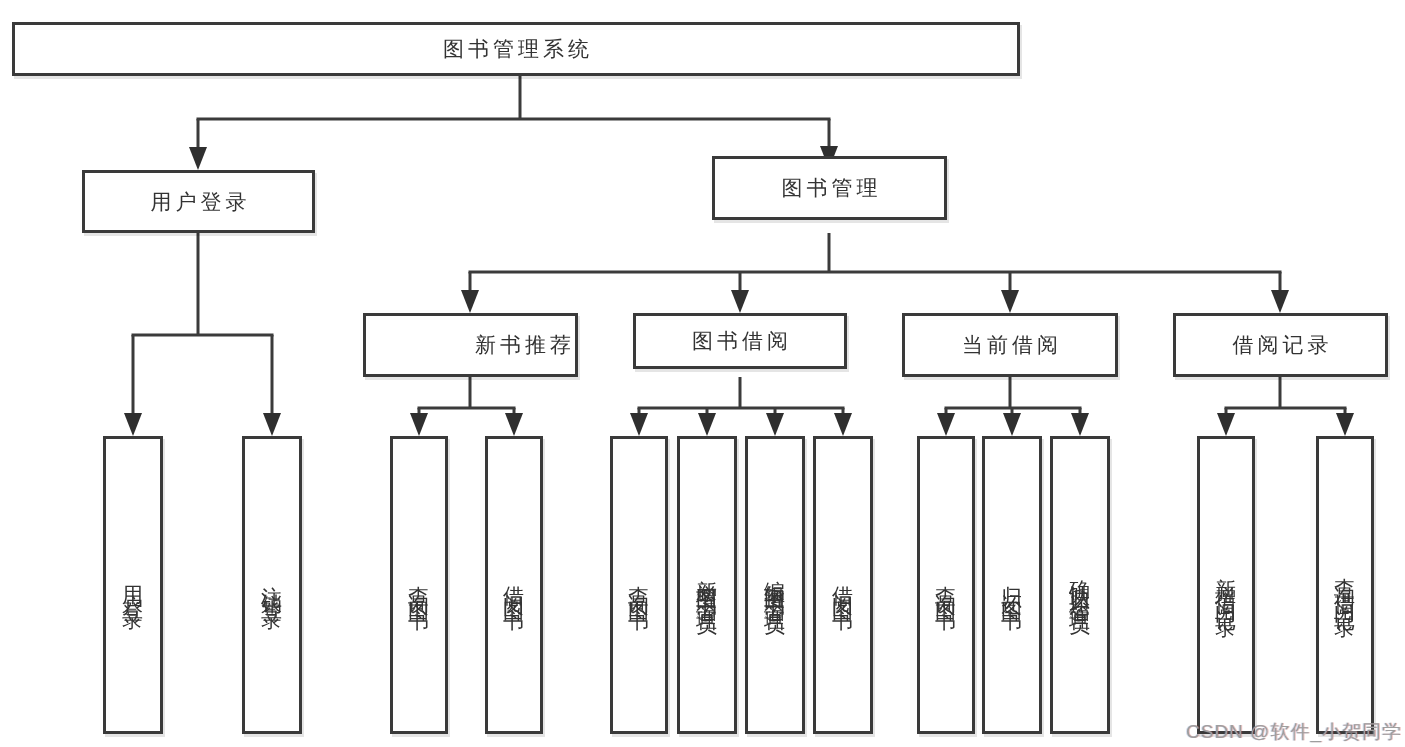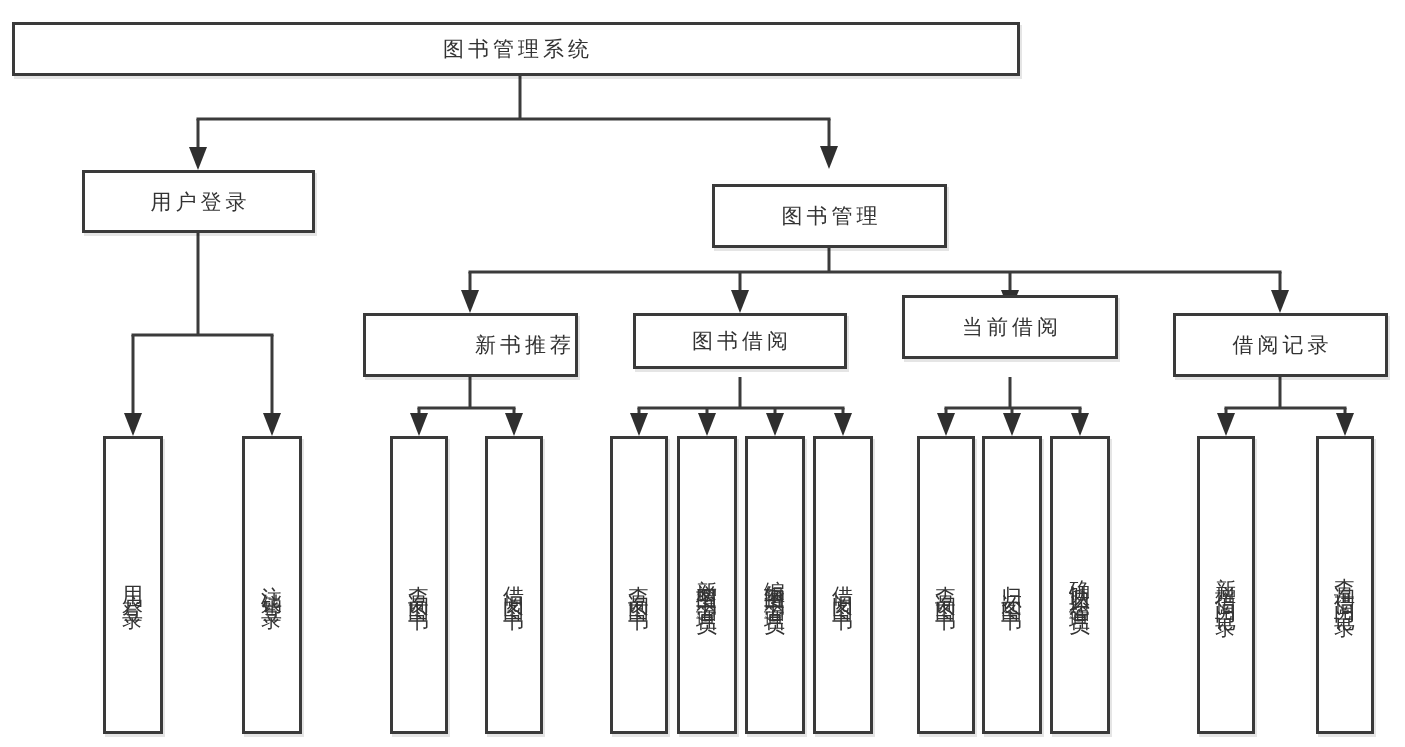--- a/index.html
+++ b/index.html
@@ -110,31 +110,31 @@
       <polygon points="1336,413 1354,413 1345,436" fill="#2f2f2f"></polygon>
     </svg>
 
   <div class="box" style="left:12px; top:14px; width:1008px; height:54px;margin-top:8px;">
     <span class="h-label">图书管理系统</span>
   </div>
 
   <div class="box" style="left:82px; top:170px; width:233px; height:63px;">
     <span class="h-label">用户登录</span>
   </div>
-  <div class="box" style="left:712px; top:184px; width:235px; height:64px;">
+  <div class="box" style="left:712px; top:156px; width:235px; height:64px;">
     <span class="h-label">图书管理</span>
   </div>
 
   <div class="box" style="left:363px; top:313px; width:215px; height:64px;justify-content:flex-end;">
     <span class="h-label">新书推荐</span>
   </div>
   <div class="box" style="left:633px; top:313px; width:214px; height:56px;">
     <span class="h-label">图书借阅</span>
   </div>
-  <div class="box" style="left:902px; top:295px; width:216px; height:64px;">
+  <div class="box" style="left:902px; top:313px; width:216px; height:64px;">
     <span class="h-label">当前借阅</span>
   </div>
   <div class="box" style="left:1173px; top:313px; width:215px; height:64px;">
     <span class="h-label">借阅记录</span>
   </div>
 
   <div class="box" style="left:103px; top:436px; width:60px; height:298px;">
     <span class="v-label">用户登录</span>
   </div>
   <div class="box" style="left:242px; top:436px; width:60px; height:298px;">
@@ -171,13 +171,14 @@
     <span class="v-label" style="letter-spacing:5px;">确认归还（管理员）</span>
   </div>
 
   <div class="box" style="left:1197px; top:436px; width:58px; height:298px;">
     <span class="v-label">新增借阅记录</span>
   </div>
   <div class="box" style="left:1316px; top:436px; width:58px; height:298px;">
     <span class="v-label">查询借阅记录</span>
   </div>
 
+  <div class="watermark">CSDN @软件_小贺同学</div>
 </div>
 
 </body></html>

